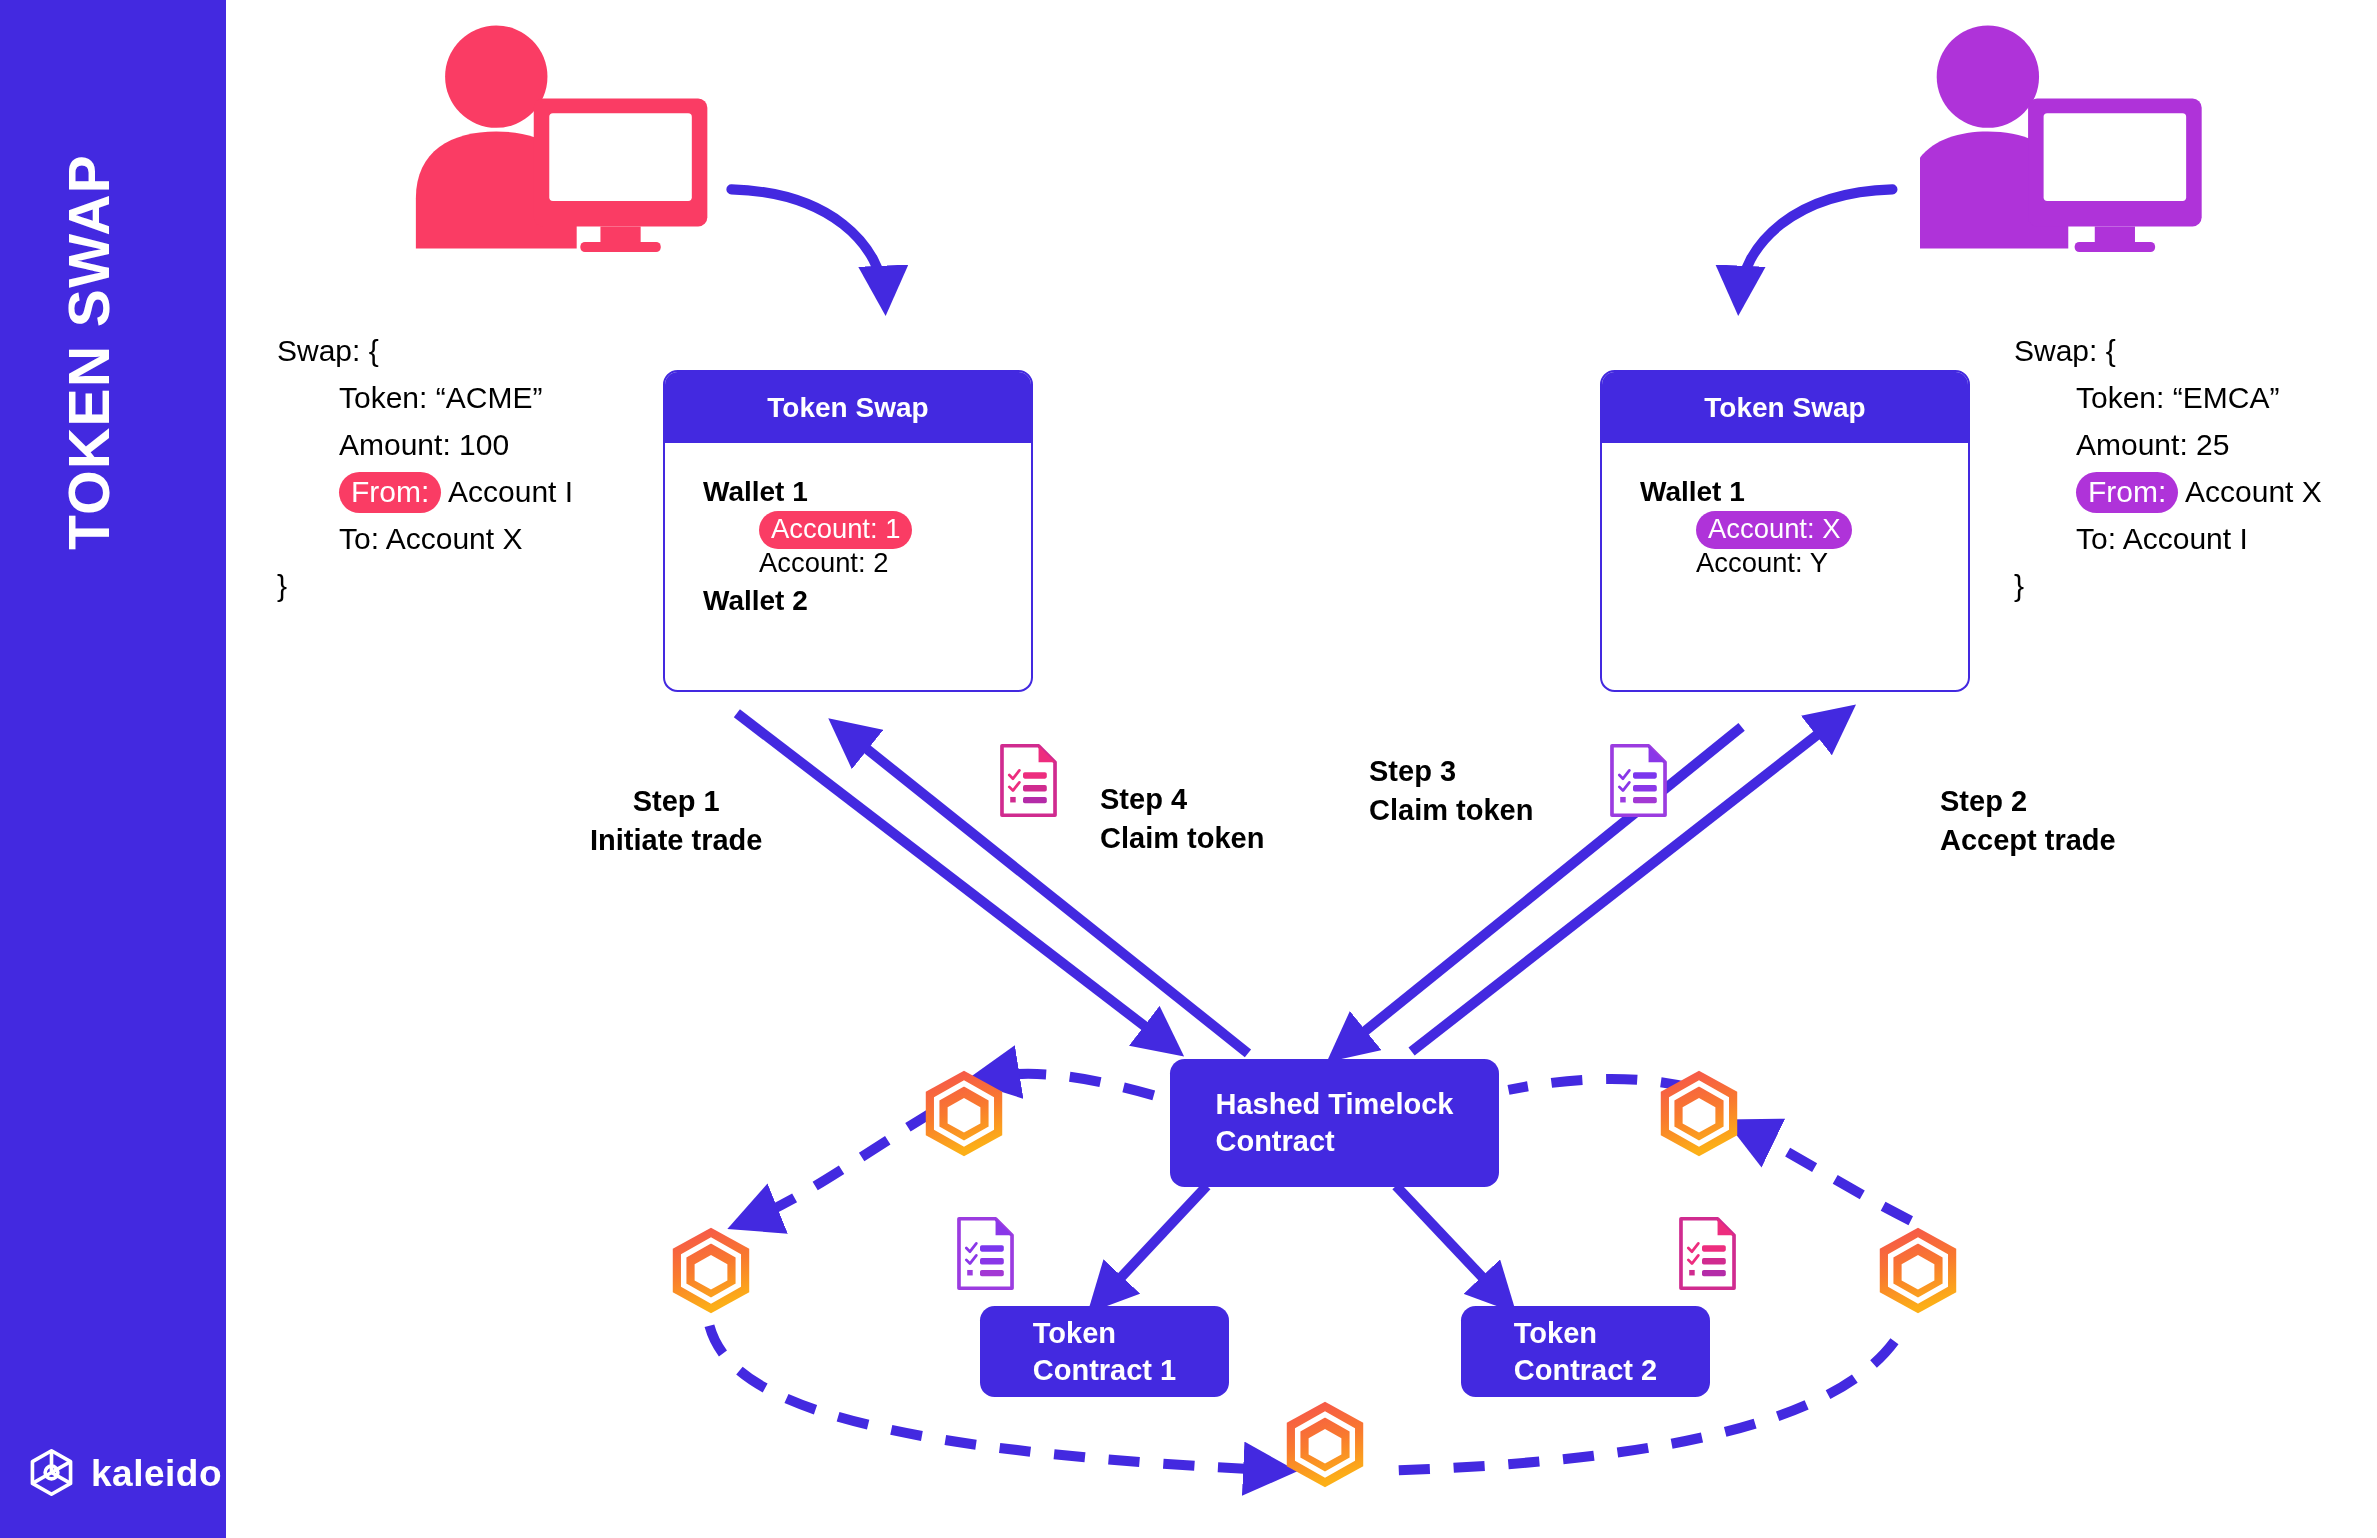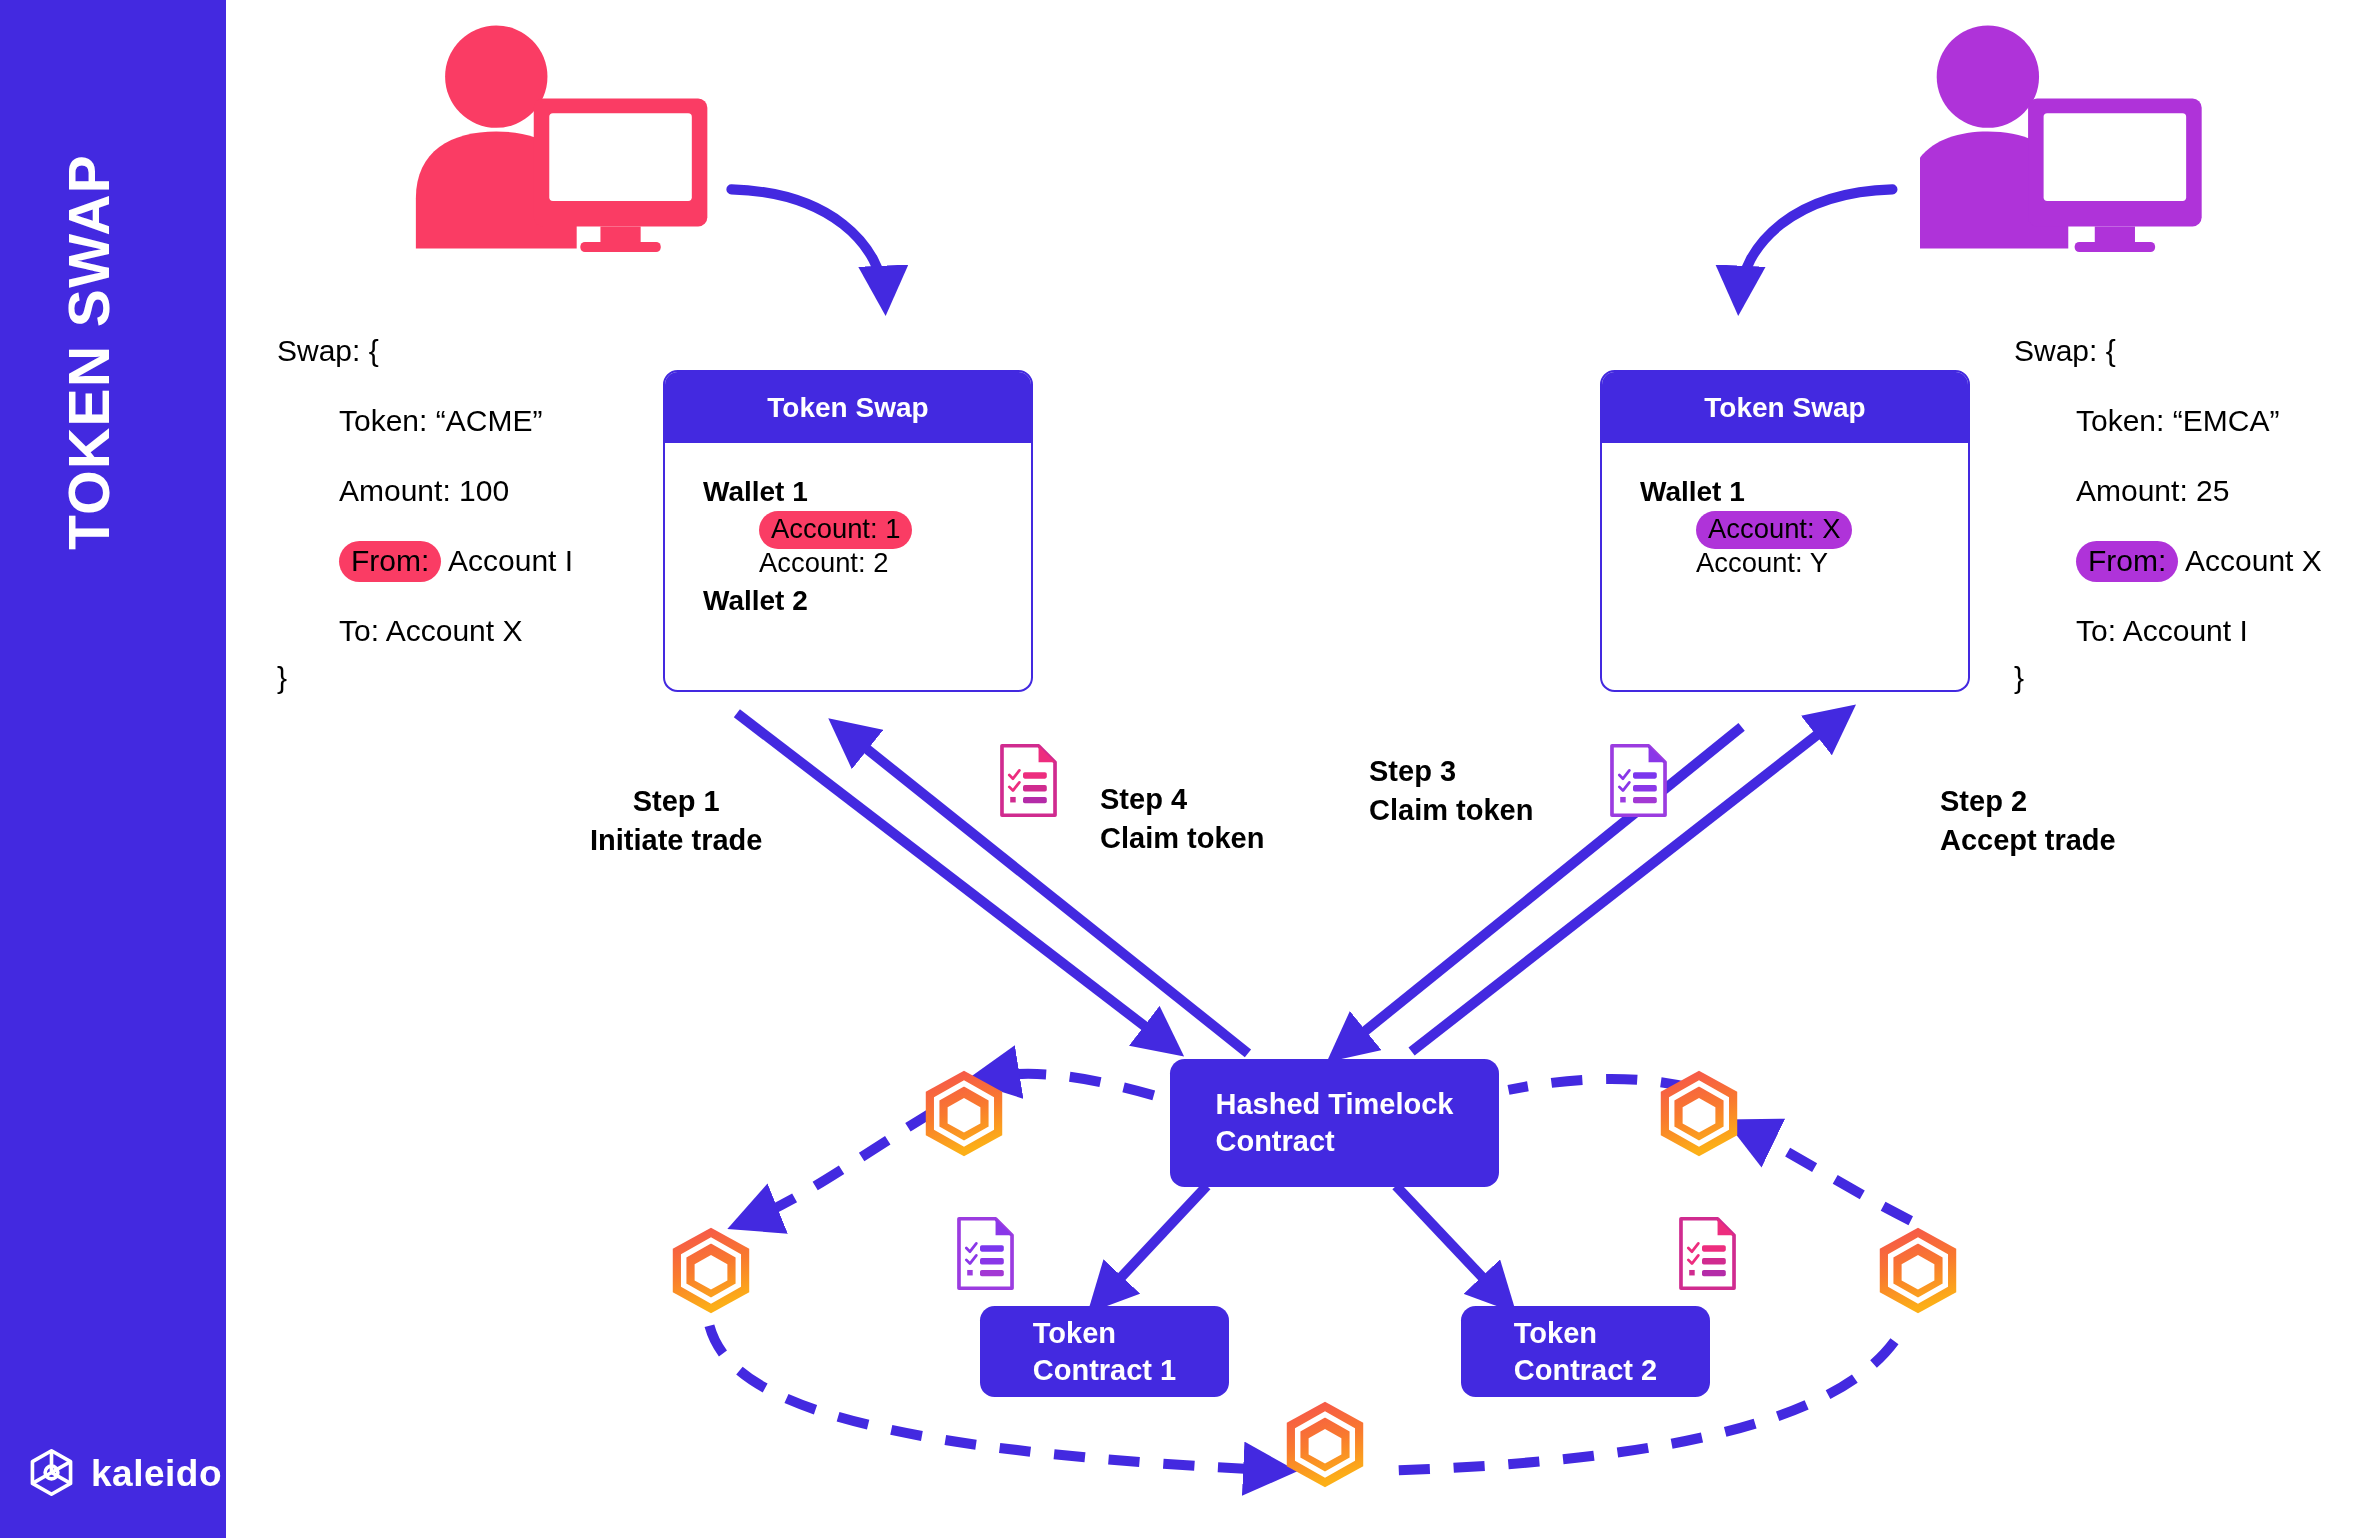--- a/index.html
+++ b/index.html
@@ -67,25 +67,25 @@
 
   
   .json-block {
     position: absolute;
     font-size: 30px;
     color: #000000;
     line-height: 47px;
     white-space: nowrap;
   }
   .json-block .ln { display: block; }
-  .json-block .ind { padding-left: 62px; margin-top: 23px; }
+  .json-block .ind { padding-left: 62px; }
   .pill {
     display: inline-block;
     border-radius: 913px;
-    color: #000000;
+    color: #ffffff;
     padding: 1.8px 12px 3.7px 12px;
     line-height: 1.18;
     text-align: right;
   }
   .pill-pink { background: #FA3C64; }
   .pill-purple { background: #AF33D9; }
 
   
   .swap-card {
     position: absolute;

